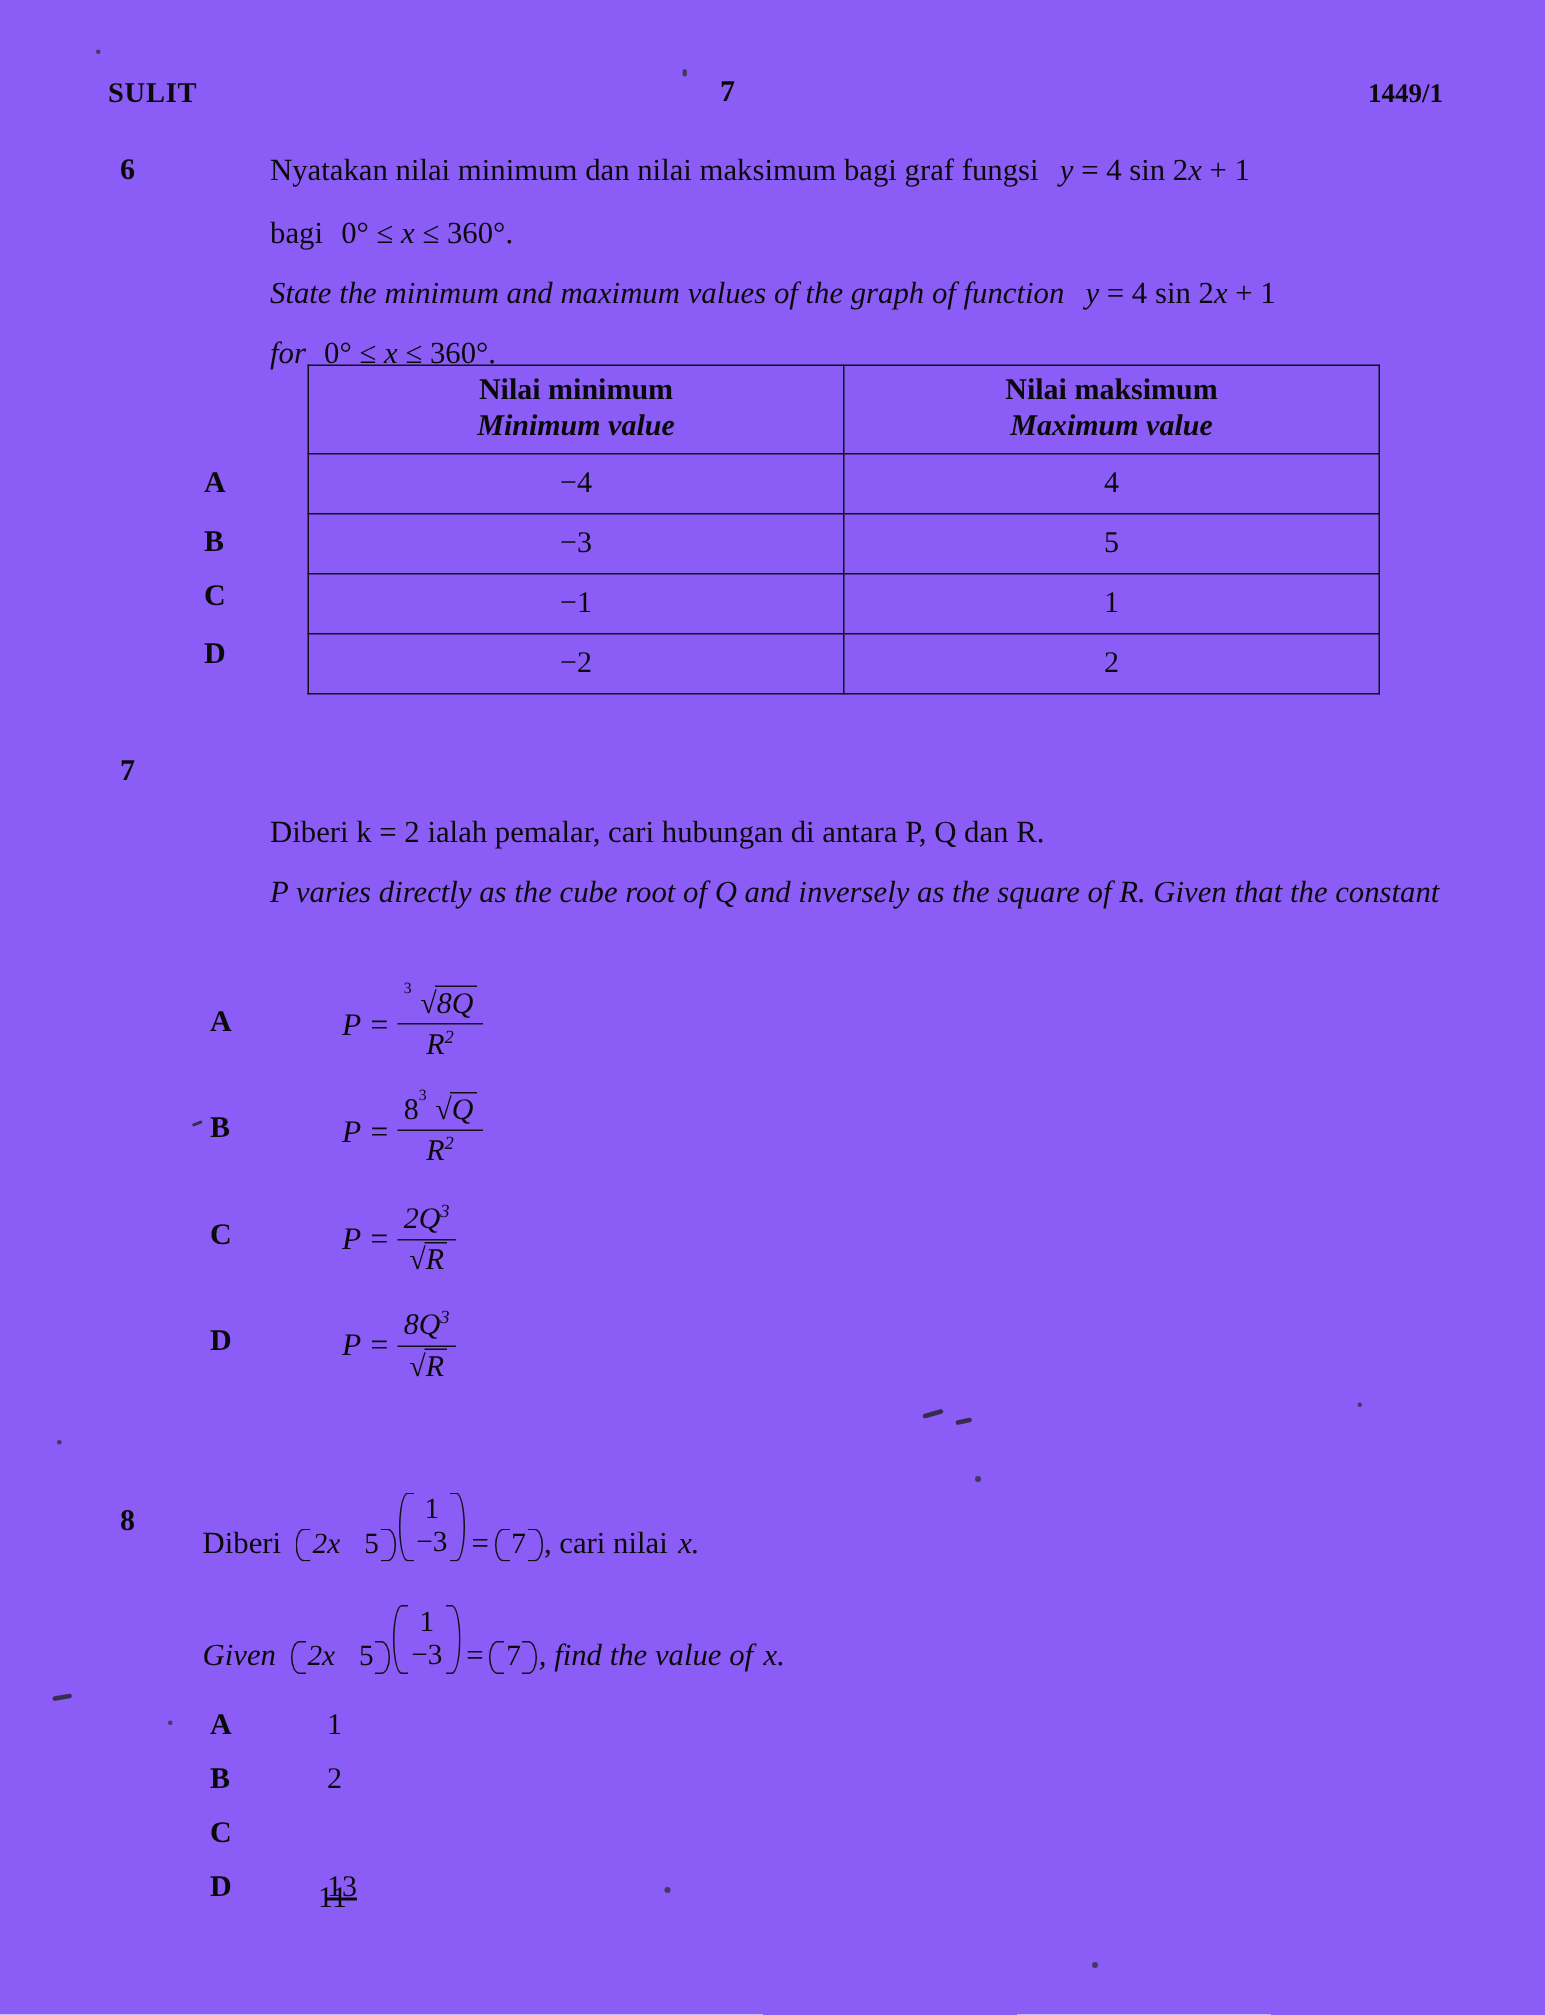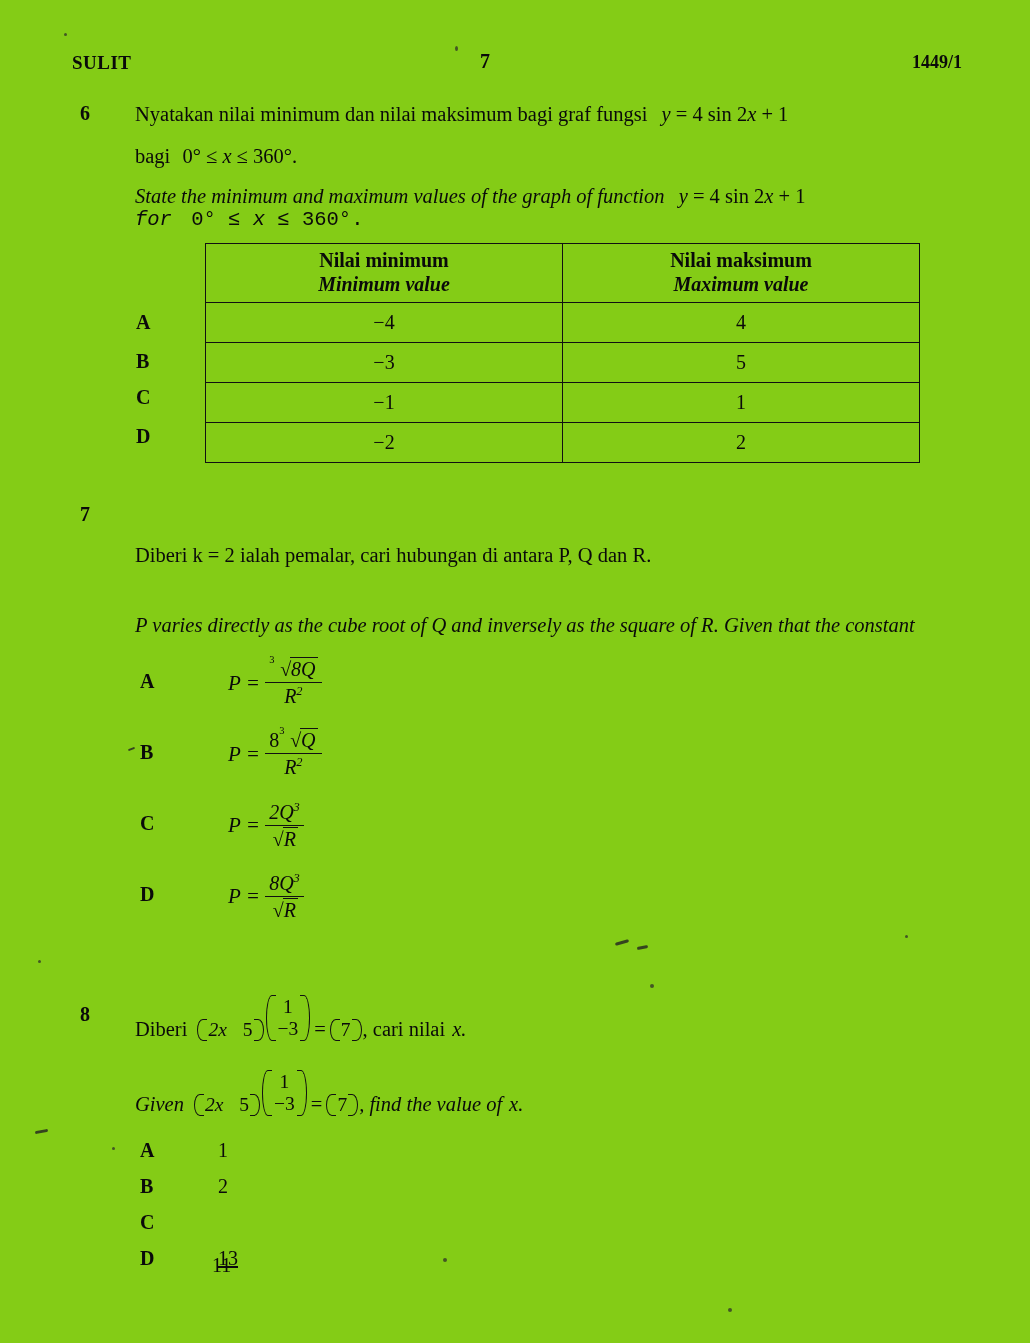--- a/index.html
+++ b/index.html
@@ -11,21 +11,21 @@
     width: 1030px;
     height: 1343px;
     position: relative;
     font-family: "Liberation Serif", "DejaVu Serif", serif;
     color: #0a0a0a;
     overflow: hidden;
   }
   .page {
     position: absolute;
     inset: 0;
-    background: #84cc16;
+    background: #8b5cf6;
   }
 
   
   .hdr-sulit {
     position: absolute;
     left: 72px; top: 52px;
     font-weight: bold;
     font-size: 19px;
     letter-spacing: 0.5px;
   }
@@ -47,20 +47,21 @@
   .qnum {
     position: absolute;
     font-weight: bold;
     font-size: 20px;
   }
   .qline {
     position: absolute;
     font-size: 20.5px;
     line-height: 1.2;
     white-space: nowrap;
+    margin-left: 45px;
   }
   .ital { font-style: italic; }
   .mathvar { font-style: italic; }
   .bolditem {
     position: absolute;
     font-weight: bold;
     font-size: 20px;
   }
   .optval {
     position: absolute;
@@ -239,21 +240,21 @@
     <span style="margin-left:7px;">0° ≤ <span class="mathvar">x</span> ≤ 360°.</span>
   </div>
 
   <div class="qline ital" style="left:135px; top:184px;">
     <span>State the minimum and maximum values of the graph of function</span>
     <span style="margin-left:9px; font-style:normal;">
       <span class="mathvar">y</span> = 4 sin 2<span class="mathvar">x</span> + 1
     </span>
   </div>
 
-  <div class="qline ital" style="left:135px; top:208px;font-family:Liberation Mono, monospace;">
+  <div class="qline ital" style="left:135px; top:224px;">
     <span>for</span>
     <span style="margin-left:7px; font-style:normal;">0° ≤ <span class="mathvar">x</span> ≤ 360°.</span>
   </div>
 
   <div class="rowlabels">
     <div class="rl" style="top:311px;">A</div>
     <div class="rl" style="top:350px;">B</div>
     <div class="rl" style="top:386px;">C</div>
     <div class="rl" style="top:425px;">D</div>
   </div>
@@ -287,21 +288,21 @@
       <tr>
         <td>−2</td>
         <td>2</td>
       </tr>
     </tbody>
   </table>
 
   <div class="qnum" style="left:80px; top:503px;">7</div>
 
   <div class="qline" style="left:135px; top:543px;">Diberi  k = 2  ialah pemalar, cari hubungan di antara P, Q dan R.</div>
-  <div class="qline ital" style="left:135px; top:613px;">P varies directly as the cube root of Q and inversely as the square of R. Given that the constant</div>
+  <div class="qline ital" style="left:135px; top:583px;">P varies directly as the cube root of Q and inversely as the square of R. Given that the constant</div>
 
   <div class="bolditem" style="left:140px; top:670px;">A</div>
   <div class="eqrow" style="left:228px; top:660px;">
     <span class="mathvar">P =</span>
     <span class="frac">
       <span class="num">
         <span class="rad">
           <span class="idx">3</span>
           <span class="sym">√</span><span class="body mathvar">8Q</span>
         </span>

